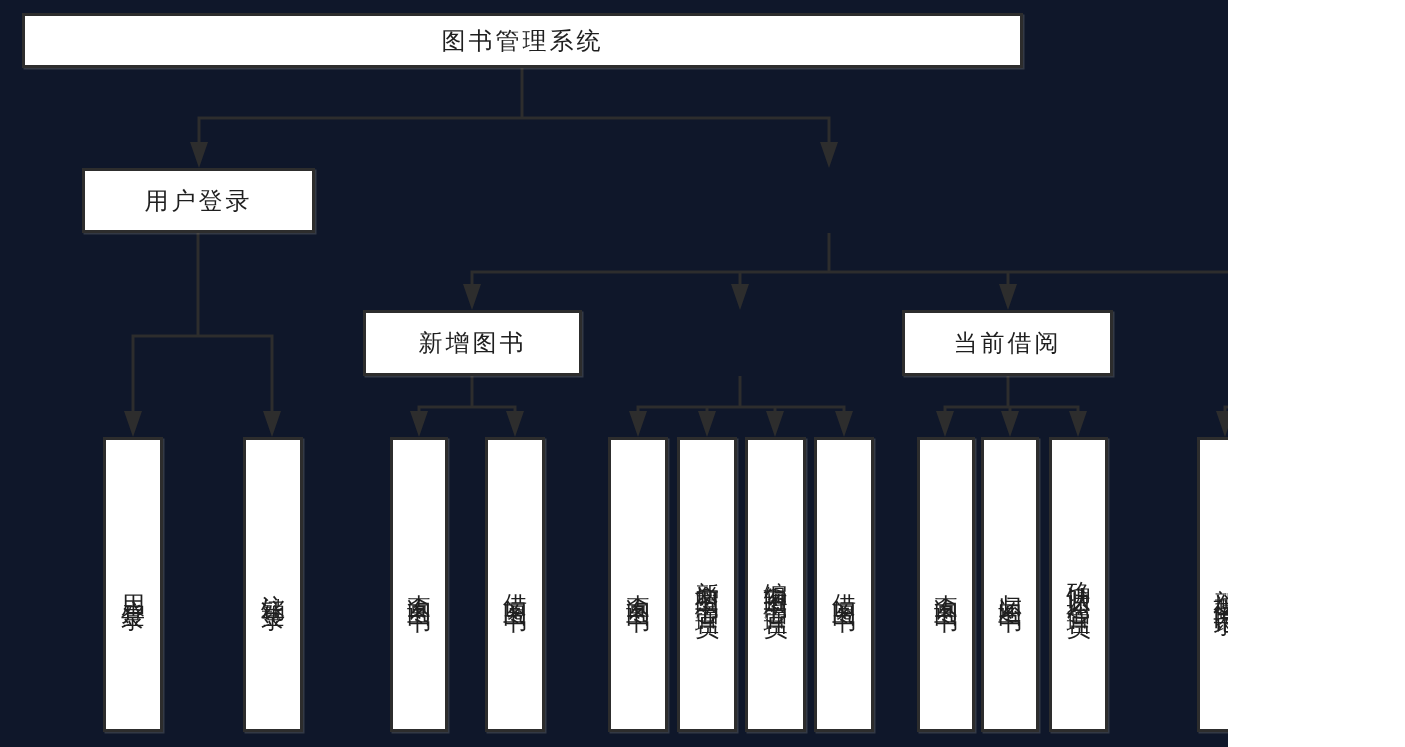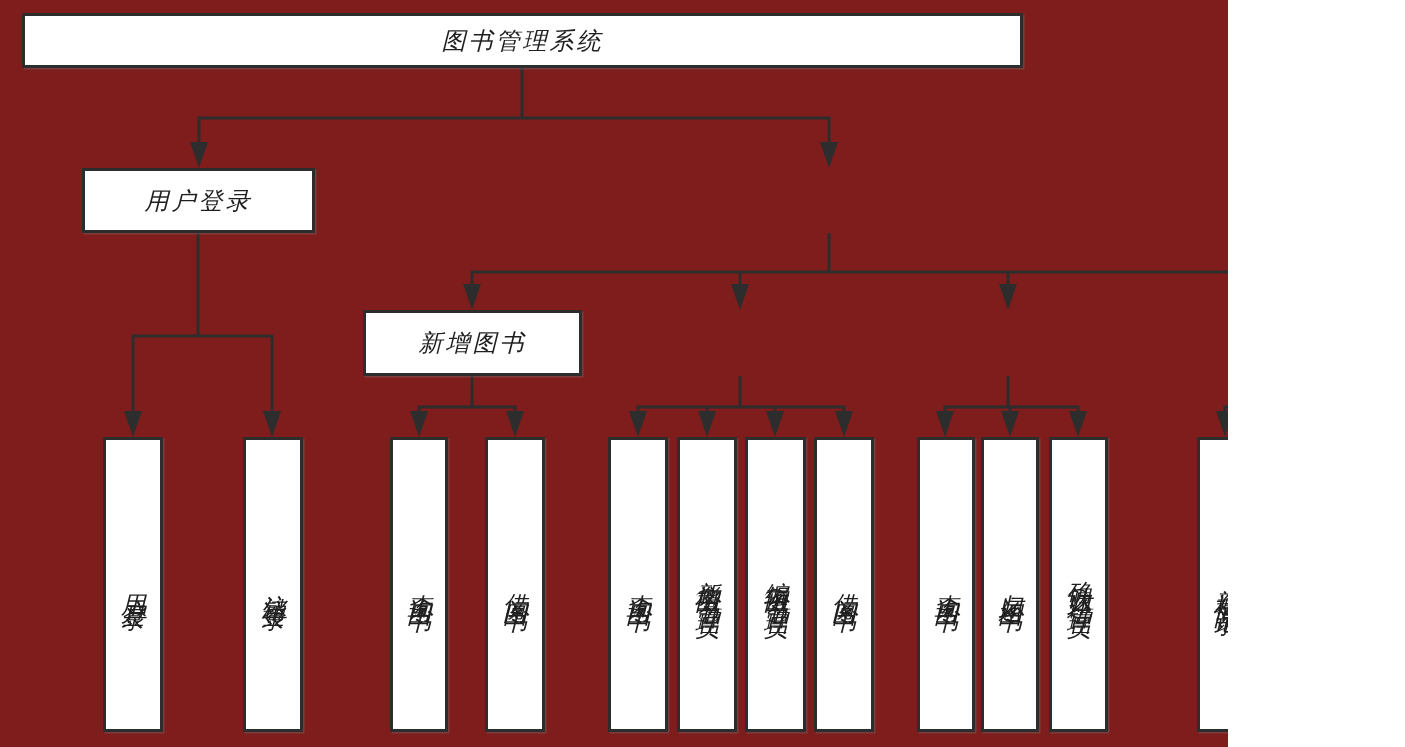--- a/index.html
+++ b/index.html
@@ -5,23 +5,22 @@
   html, body {
     margin: 0;
     padding: 0;
     background: #ffffff;
     font-family: "Liberation Sans", sans-serif;
   }
   .stage {
     position: relative;
     width: 1228px;
     height: 747px;
-    background: #7f1d1d;
+    background: #0f172a;
     overflow: hidden;
-    font-style: italic;
   }
   .wires {
     position: absolute;
     left: 0;
     top: 0;
     pointer-events: none;
   }
   .node {
     position: absolute;
     box-sizing: border-box;
@@ -86,20 +85,23 @@
     <span class="lbl">图书管理系统</span>
   </div>
 
   <div class="node h" style="left:82px;top:168px;width:233px;height:65px">
     <span class="lbl">用户登录</span>
   </div>
 
   <div class="node h" style="left:363px;top:310px;width:219px;height:66px">
     <span class="lbl">新增图书</span>
   </div>
+  <div class="node h" style="left:902px;top:310px;width:211px;height:66px">
+    <span class="lbl">当前借阅</span>
+  </div>
 
   <div class="node leaf" style="left:103px;top:437px;width:60px;height:295px">
     <span class="lbl">用户登录</span>
   </div>
   <div class="node leaf" style="left:243px;top:437px;width:60px;height:295px">
     <span class="lbl">注销登录</span>
   </div>
 
   <div class="node leaf" style="left:390px;top:437px;width:58px;height:295px">
     <span class="lbl">查询图书</span>

